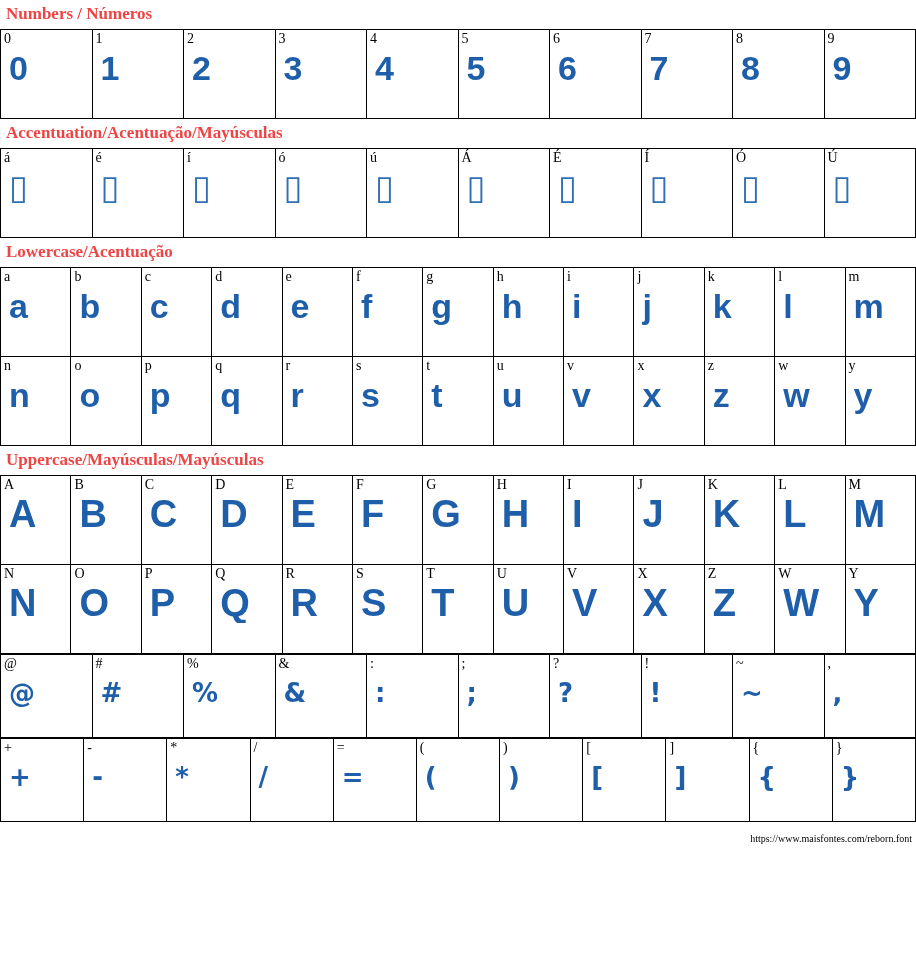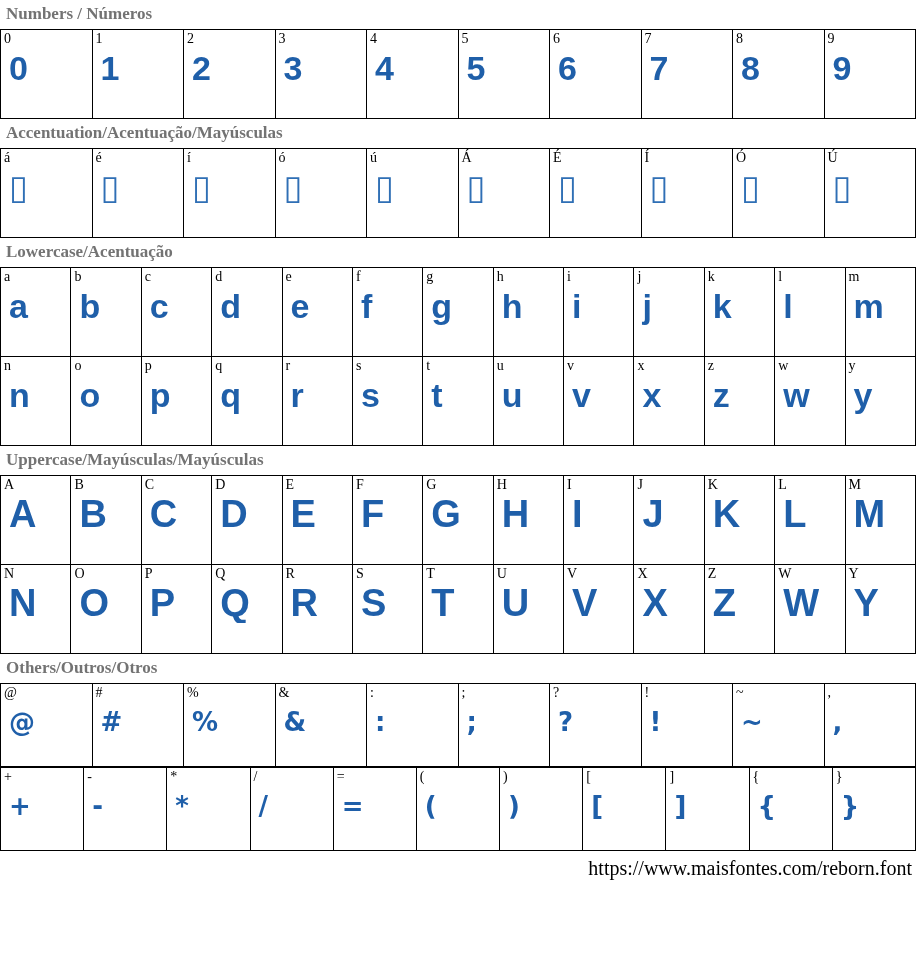--- a/index.html
+++ b/index.html
@@ -17,21 +17,21 @@
   .page {
     width: 916px;
     position: relative;
   }
   .section-title {
     font-family: "Liberation Serif", serif;
     font-weight: bold;
     font-size: 17px;
     line-height: 24px;
     padding: 2px 0 3px 6px;
-    color: #737373;
+    color: #ef4444;
   }
   table.glyphs {
     border-collapse: collapse;
     table-layout: fixed;
     width: 916px;
     border-top: 1px solid #000;
     border-left: 1px solid #000;
   }
   table.glyphs td {
     border-right: 1px solid #000;
@@ -75,21 +75,21 @@
     font-family: "DejaVu Sans", sans-serif;
     font-weight: bold;
     font-size: 26px;
     line-height: 40px;
   }
   
   table.others td { height: 82px; }
   .footer {
     text-align: right;
     font-family: "Liberation Serif", serif;
-    font-size: 20px;
+    font-size: 10px;
     line-height: 22px;
     padding: 6px 4px 0 0;
     color: #000;
   }
 </style>
 </head>
 <body>
 
 <div class="page">
 
@@ -410,21 +410,20 @@
             <span class="glyph tall">W</span>
           </td>
       <td>
             <span class="cell-label">Y</span>
             <span class="glyph tall">Y</span>
           </td>
     </tr>
   </tbody>
     </table>
 
-  <div class="section-title">Others/Outros/Otros</div>
   <table class="glyphs others">
     <tbody>
         <tr>
       <td>
             <span class="cell-label">@</span>
             <span class="glyph sym">@</span>
           </td>
       <td>
             <span class="cell-label">#</span>
             <span class="glyph sym">#</span>

